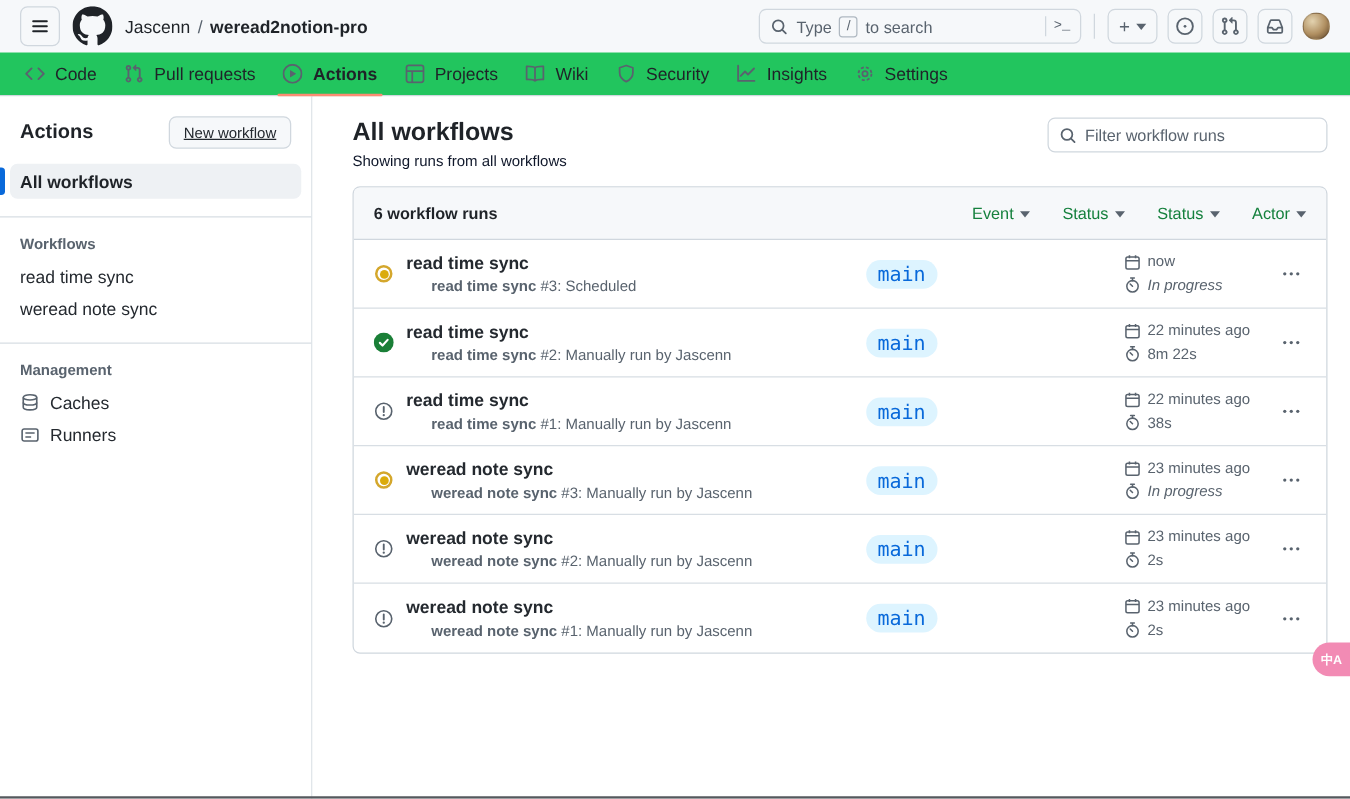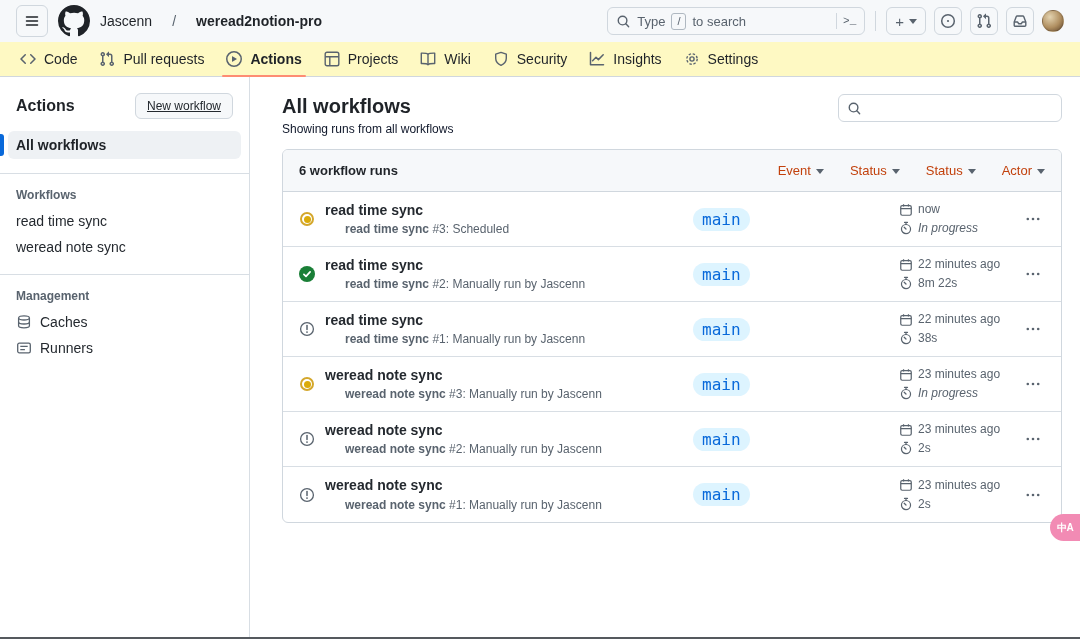--- a/index.html
+++ b/index.html
@@ -9,21 +9,21 @@
     color: #1f2328; background: #fff;
     position: relative; overflow: hidden; font-size: 14px;
   }
   svg { display:block; }
 
   
   .topbar { height:42px; background:#f6f8fa; display:flex; align-items:center; padding:0 16px; gap:10px; }
   .hamburger { width:32px; height:32px; border:1px solid #d0d7de; border-radius:6px; background:#f6f8fa;
                display:flex; align-items:center; justify-content:center; color:#1f2328; cursor:pointer; }
   .gh-mark { display:flex; align-items:center; }
-  .breadcrumb { font-size:14px; display:flex; align-items:center; gap:20px; white-space:nowrap; }
+  .breadcrumb { font-size:14px; display:flex; align-items:center; gap:6px; white-space:nowrap; }
   .breadcrumb .owner { color:#1f2328; }
   .breadcrumb .sep { color:#59636e; }
   .breadcrumb .repo { font-weight:700; }
   .topbar-right { margin-left:auto; display:flex; align-items:center; gap:8px; }
   .search-box { width:258px; height:28px; border:1px solid #d0d7de; border-radius:6px; background:#f6f8fa;
                 display:flex; align-items:center; padding:0 8px; gap:6px; color:#59636e; font-size:13px; cursor:text; }
   .search-box .ph { white-space:nowrap; }
   .kbd-slash { border:1px solid #afb8c1; border-radius:3px; font-size:11px; line-height:1;
                padding:2px 5px; color:#59636e; background:#f6f8fa; }
   .search-spacer { flex:1; }
@@ -32,21 +32,21 @@
   .v-divider { width:1px; height:20px; background:#d0d7de; margin:0 2px; }
   .plus-btn { height:28px; border:1px solid #d0d7de; border-radius:6px; background:#f6f8fa; color:#59636e;
               display:flex; align-items:center; gap:5px; padding:0 8px; font-size:15px; cursor:pointer; }
   .caret { width:0; height:0; border:4px solid transparent; border-top:5px solid currentColor; margin-top:5px; }
   .icon-btn { width:28px; height:28px; border:1px solid #d0d7de; border-radius:6px; background:#f6f8fa;
               color:#59636e; display:flex; align-items:center; justify-content:center; cursor:pointer; }
   .avatar { width:22px; height:22px; border-radius:50%; cursor:pointer;
             background: radial-gradient(circle at 35% 30%, #e3d3b0, #b08f61 55%, #6e5335 90%); border:1px solid rgba(0,0,0,.1); }
 
   
-  .tabs { height:35px; background:#fef9c3; border-bottom:1px solid #d0d7de; display:flex; align-items:stretch;
+  .tabs { height:35px; background:#22c55e; border-bottom:1px solid #d0d7de; display:flex; align-items:stretch;
           padding:0 12px; gap:6px; }
   .tab { display:flex; align-items:center; gap:8px; padding:0 8px; font-size:14px; color:#1f2328;
          position:relative; cursor:pointer; white-space:nowrap; }
   .tab .tab-icon { color:#59636e; display:flex; }
   .tab.active .tab-label { font-weight:600; }
   .tab.active::after { content:""; position:absolute; left:4px; right:4px; bottom:-1px; height:2px;
                        background:#fd8c73; border-radius:3px; }
 
   
   .layout { display:flex; height:562px; }
@@ -73,21 +73,21 @@
                  display:flex; align-items:center; gap:6px; padding:0 8px; color:#59636e; }
   .filter-wrap input { border:none; outline:none; flex:1; font-size:13px; font-family:inherit; color:#1f2328;
                        background:transparent; min-width:0; }
   .filter-wrap input::placeholder { color:#59636e; }
 
   .card { margin-top:13px; border:1px solid #d0d7de; border-radius:6px; background:#fff; overflow:hidden; }
   .card-head { height:42px; background:#f6f8fa; border-bottom:1px solid #d0d7de; display:flex; align-items:center;
                padding:0 16px;justify-content:flex-end; }
   .card-head-label { font-size:13px; font-weight:600; }
   .card-filters { margin-left:auto; display:flex; gap:26px; }
-  .filter-dd { display:flex; align-items:center; gap:5px; font-size:13px; color:#c2410c; cursor:pointer; }
+  .filter-dd { display:flex; align-items:center; gap:5px; font-size:13px; color:#15803d; cursor:pointer; }
   .filter-dd .caret { color:#59636e; }
 
   .run-row { display:flex; align-items:center; height:55px; padding:0 16px; border-bottom:1px solid #d8dee4; cursor:pointer; }
   .run-row:last-child { border-bottom:none; }
   .run-icon { width:16px; height:16px; margin-right:10px; flex:none; display:flex; align-items:center; justify-content:center; }
   .st-progress { width:14px; height:14px; border:2px solid #d4a72c; border-radius:50%; position:relative; display:inline-block; }
   .st-progress::after { content:""; position:absolute; inset:1.5px; background:#dbab0a; border-radius:50%; }
   .run-titles { width:340px; min-width:0; }
   .run-title { font-size:14px; font-weight:700; color:#24292f; line-height:1.25; }
   .run-sub { font-size:12px; color:#59636e; margin-top:3px;padding-left:20px; }
@@ -302,20 +302,21 @@
         <h1 class="main-title">All workflows</h1>
         <div class="main-sub">Showing runs from all workflows</div>
       </div>
       <div class="filter-wrap">
         <span>
             <svg width="15" height="15" viewBox="0 0 16 16" fill="none" stroke="currentColor" stroke-width="1.5" stroke-linecap="round">
               <circle cx="7" cy="7" r="4.6"></circle>
               <path d="m10.5 10.5 3 3"></path>
             </svg>
           </span>
+        <input type="text" placeholder="Filter workflow runs" style="">
       </div>
     </div>
 
     <section class="card">
       <div class="card-head">
         <span class="card-head-label">6 workflow runs</span>
         <div class="card-filters" id="card-filters">
   <div class="filter-dd">
     <span class="dd-label">Event</span>
     <span class="caret"></span>

